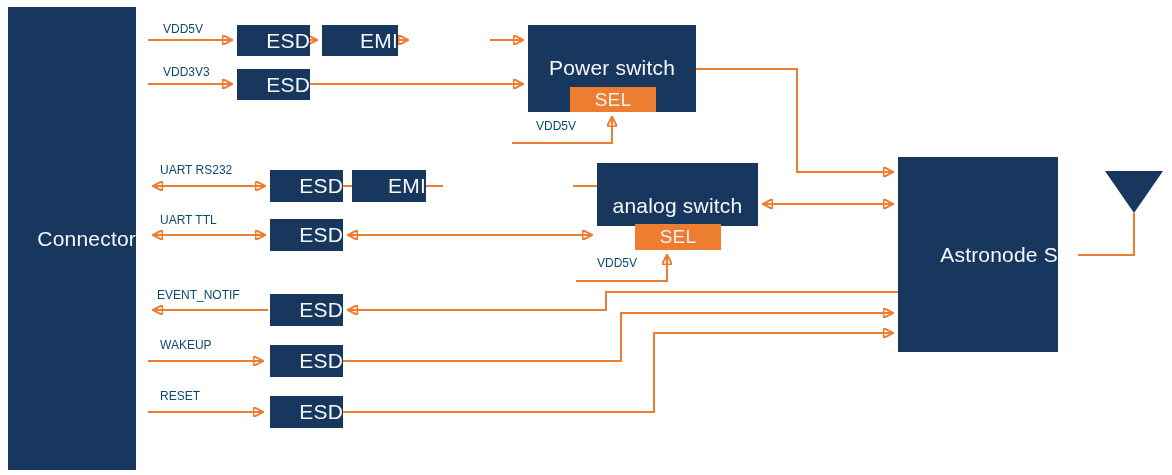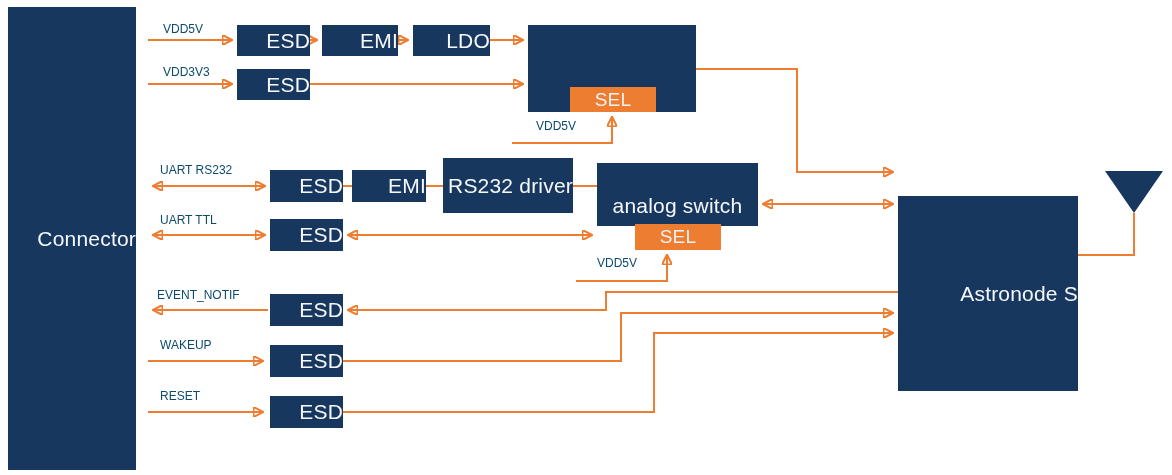--- a/index.html
+++ b/index.html
@@ -74,42 +74,37 @@
   <div class="block" style="left:8px; top:7px; width:128px; height:463px;">
     <span>Connector</span>
   </div>
 
   <div class="block" style="left:237px; top:25px; width:73px; height:31px;">
     <span>ESD</span>
   </div>
   <div class="block" style="left:322px; top:25px; width:76px; height:31px;">
     <span>EMI</span>
   </div>
-  <div class="block" style="left:413px; top:25px; width:77px; height:31px;">
-    <span>LDO</span>
-  </div>
 
   <div class="block" style="left:528px; top:25px; width:168px; height:87px;">
+    <span class="toplabel">Power switch</span>
     <div class="sel" style="left:42px; top:62px; width:86px; height:25px;">
       <span>SEL</span>
     </div>
   </div>
 
   <div class="block" style="left:237px; top:69px; width:73px; height:31px;">
     <span>ESD</span>
   </div>
 
   <div class="block" style="left:270px; top:170px; width:73px; height:32px;">
     <span>ESD</span>
   </div>
   <div class="block" style="left:352px; top:170px; width:74px; height:32px;">
     <span>EMI</span>
-  </div>
-  <div class="block driver" style="left:443px; top:158px; width:130px; height:55px;">
-    <span>RS232 driver</span>
   </div>
 
   <div class="block" style="left:597px; top:163px; width:161px; height:63px;">
     <span class="toplabel">analog switch</span>
     <div class="sel" style="left:38px; top:61px; width:86px; height:26px;">
       <span>SEL</span>
     </div>
   </div>
 
   <div class="block" style="left:270px; top:219px; width:73px; height:32px;">
@@ -119,21 +114,21 @@
   <div class="block" style="left:270px; top:294px; width:73px; height:32px;">
     <span>ESD</span>
   </div>
   <div class="block" style="left:270px; top:345px; width:73px; height:32px;">
     <span>ESD</span>
   </div>
   <div class="block" style="left:270px; top:396px; width:73px; height:32px;">
     <span>ESD</span>
   </div>
 
-  <div class="block" style="left:898px; top:157px; width:180px; height:195px;margin-top:39px;">
+  <div class="block" style="left:898px; top:157px; width:160px; height:195px;">
     <span>Astronode S</span>
   </div>
 
   <div class="sig" style="left:163px; top:22px;">VDD5V</div>
   <div class="sig" style="left:163px; top:65px;">VDD3V3</div>
   <div class="sig" style="left:536px; top:119px;">VDD5V</div>
   <div class="sig" style="left:160px; top:163px;">UART RS232</div>
   <div class="sig" style="left:160px; top:213px;">UART TTL</div>
   <div class="sig" style="left:597px; top:256px;">VDD5V</div>
   <div class="sig" style="left:157px; top:288px;">EVENT_NOTIF</div>

